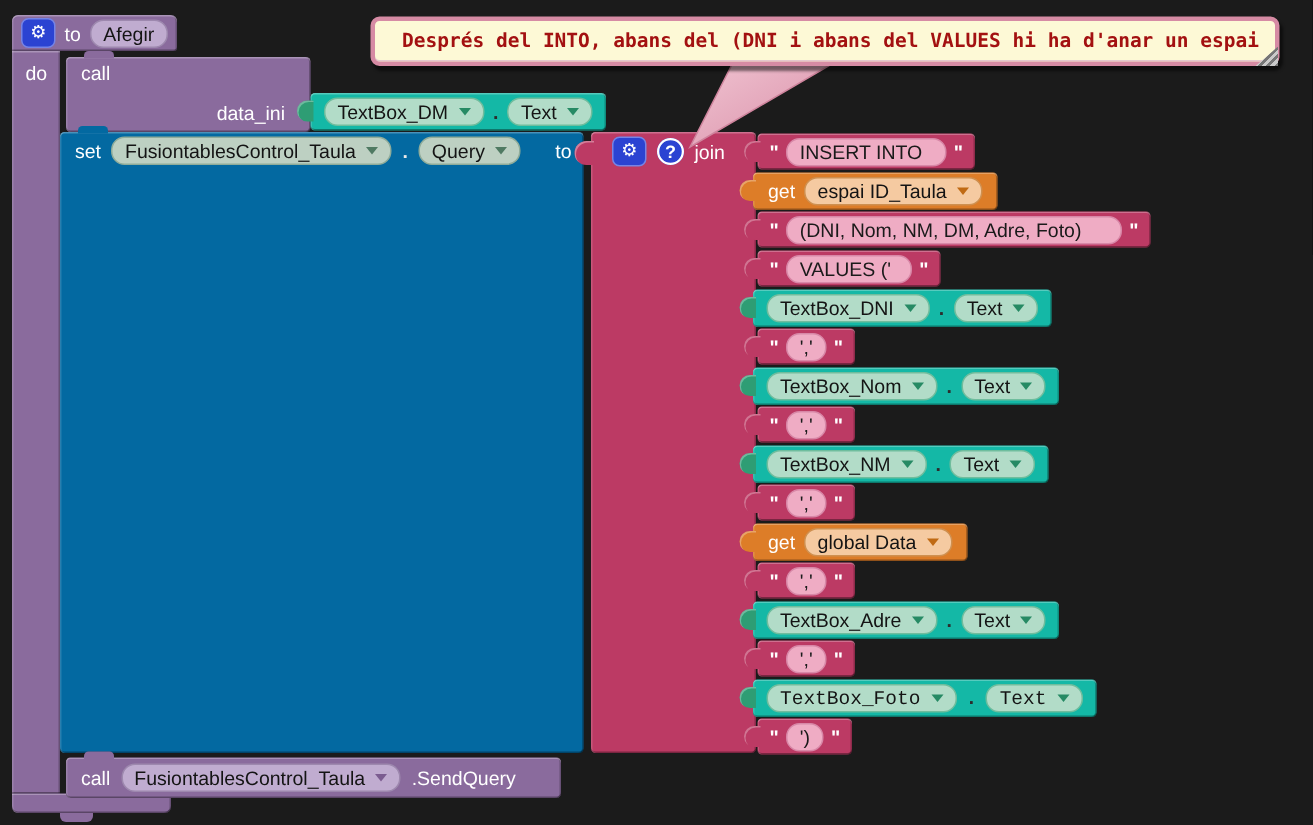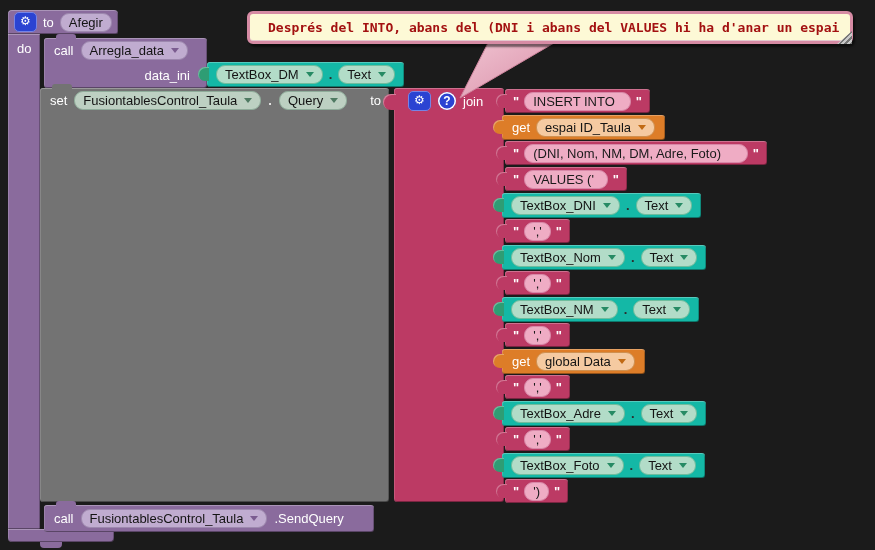--- a/index.html
+++ b/index.html
@@ -10,21 +10,21 @@
   .abs{position:absolute;box-sizing:border-box;}
   .blk{
     position:absolute;display:flex;align-items:center;gap:6px;
     color:#fff;box-sizing:border-box;white-space:nowrap;
   }
   .kw{color:#fff;}
   .edge{box-shadow:inset 0 1px 0 rgba(255,255,255,.28),inset 1px 0 0 rgba(255,255,255,.15),
         inset 0 -1px 0 rgba(0,0,0,.35),inset -1px 0 0 rgba(0,0,0,.25);}
   
   .purple{background:#8a6b9d;}
-  .green{background:#737373;}
+  .green{background:#0369a1;}
   .teal{background:#14b8a6;}
   .crimson{background:#bc3a64;}
   .orange{background:#dd7d28;}
   
   .field{
     display:inline-flex;align-items:center;gap:7px;border-radius:9px;
     padding:1px 8px;color:#141414;line-height:15px;white-space:pre;
   }
   .purple-field{background:#c0acd0;border:1px solid #9d88ae;}
   .green-field{background:#bdd0c2;border:1px solid #8fac9a;}
@@ -91,24 +91,20 @@
   </div>
   <div class="abs purple edge" style="left:8px;top:34px;width:32px;height:495px;">
     <span class="kw" style="position:absolute;left:9px;top:7px;">do</span>
   </div>
   <div class="abs purple edge" style="left:8px;top:529px;width:106px;height:13px;border-radius:0 0 4px 4px;"></div>
   <div class="abs purple" style="left:40px;top:542px;width:22px;height:6px;border-radius:0 0 4px 4px;"></div>
 
   <div class="abs purple edge stack" style="left:44px;top:38px;width:163px;height:50px;border-radius:3px;">
     <div class="blk" style="left:10px;top:3px;gap:7px;">
       <span class="kw">call</span>
-      <span class="field purple-field">
-        <span>Arregla_data</span>
-        <span class="arr arr-purple"></span>
-      </span>
     </div>
     <span class="kw" style="position:absolute;right:17px;top:30px;text-align:right;">data_ini</span>
   </div>
 
   <div class="blk teal edge" style="left:207px;top:62px;height:25px;padding:0 9px;border-radius:3px;">
     <span class="tab tab-teal"></span>
     <span class="field teal-field">
       <span>TextBox_DM</span>
       <span class="arr arr-teal"></span>
     </span>
@@ -263,21 +259,21 @@
     </span>
   </div>
 
   <div class="blk crimson edge" style="left:505px;top:427px;min-width:65px;height:24px;padding:0 8px;border-radius:3px;gap:5px;">
     <span class="tab tab-crimson"></span>
     <span class="q">"</span>
     <span class="str-field">','</span>
     <span class="q">"</span>
   </div>
 
-  <div class="blk teal edge" style="left:502px;top:453px;height:25px;padding:0 9px;border-radius:3px;">
+  <div class="blk teal edge" style="left:502px;top:453px;height:25px;padding:0 9px;border-radius:3px;font-family:Liberation Mono, monospace;">
     <span class="tab tab-teal"></span>
     <span class="field teal-field">
       <span>TextBox_Foto</span>
       <span class="arr arr-teal"></span>
     </span>
     <span class="dot-dark">.</span>
     <span class="field teal-field">
       <span>Text</span>
       <span class="arr arr-teal"></span>
     </span>

